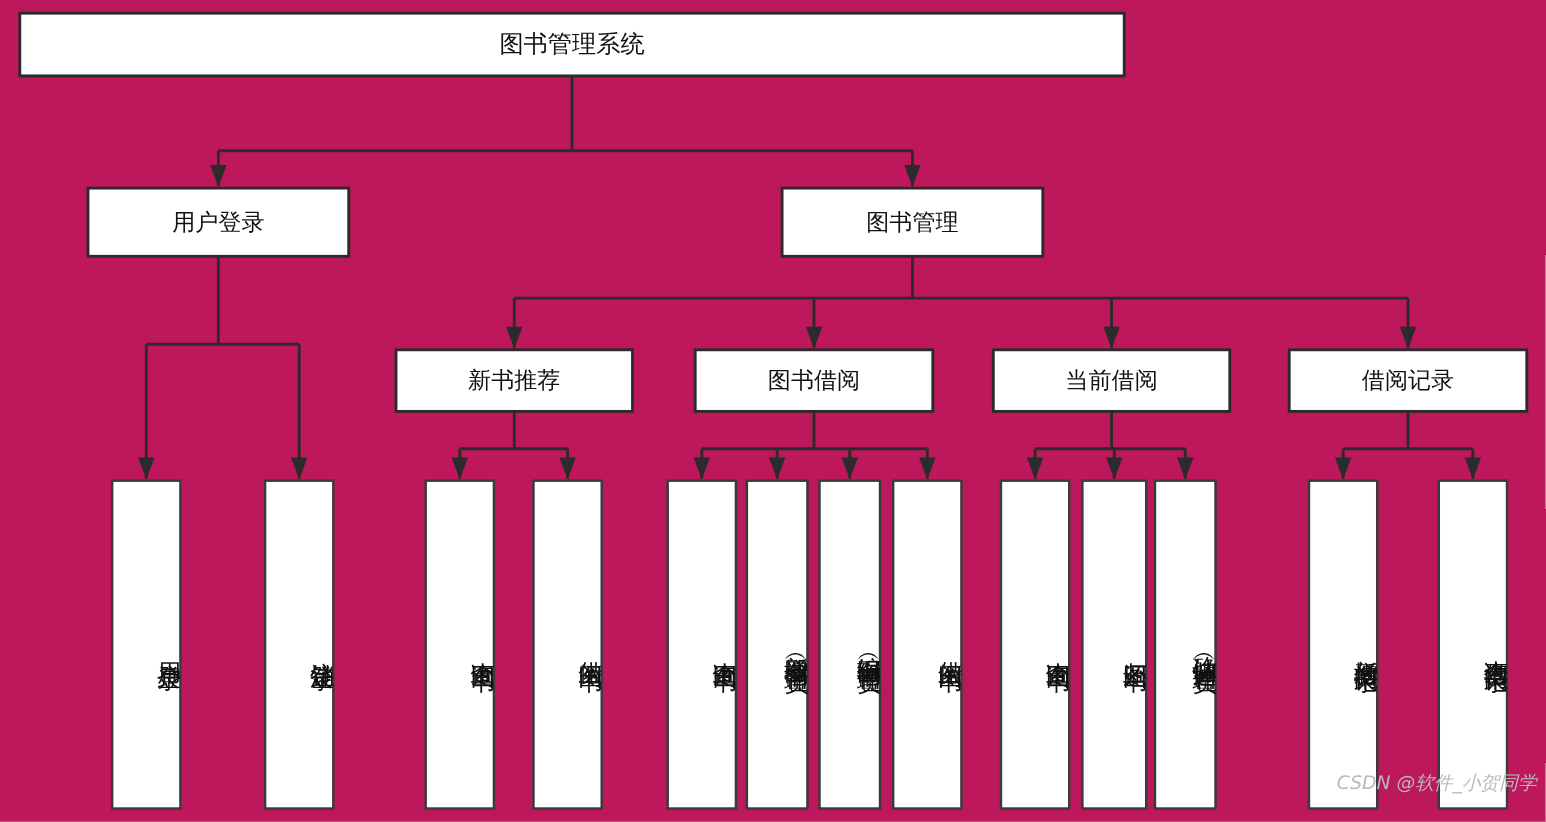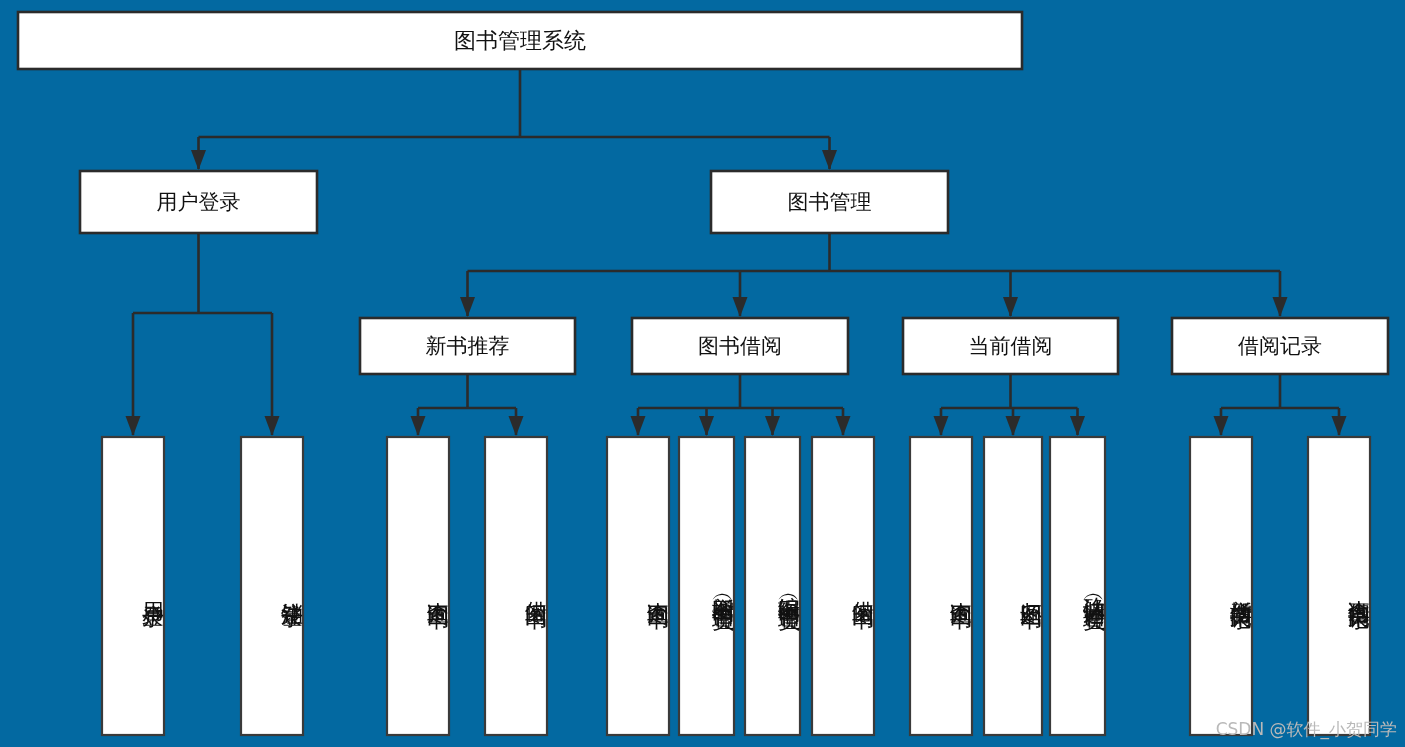--- a/index.html
+++ b/index.html
@@ -11,21 +11,21 @@
   body {
     width: 1405px;
     height: 747px;
     font-family: "DejaVu Sans", "Liberation Sans", sans-serif;
     overflow: hidden;
   }
   #diagram-root {
     position: relative;
     width: 1405px;
     height: 747px;
-    background: #0369a1;
+    background: #be185d;
   }
   svg#tree-svg {
     position: absolute;
     left: 0;
     top: 0;
     width: 1405px;
     height: 747px;
   }
   .node-box {
     fill: #ffffff;
@@ -72,25 +72,26 @@
     letter-spacing: 2px;
     white-space: nowrap;
     display: flex;
     align-items: flex-start;
     justify-content: center;
     pointer-events: none;
   }
   .watermark {
     position: absolute;
     right: 8px;
-    bottom: 6px;
+    bottom: 24px;
     font-family: "DejaVu Sans", "Liberation Sans", sans-serif;
     font-size: 17px;
     color: #b9b9b9;
     white-space: nowrap;
+    font-style: italic;
   }
 </style>
 </head>
 <body>
 
 <div id="diagram-root">
 
   <svg id="tree-svg" viewBox="0 0 1405 747">
     <g id="connectors-layer">
         <line x1="520" y1="69" x2="520" y2="137" class="connector"></line>

